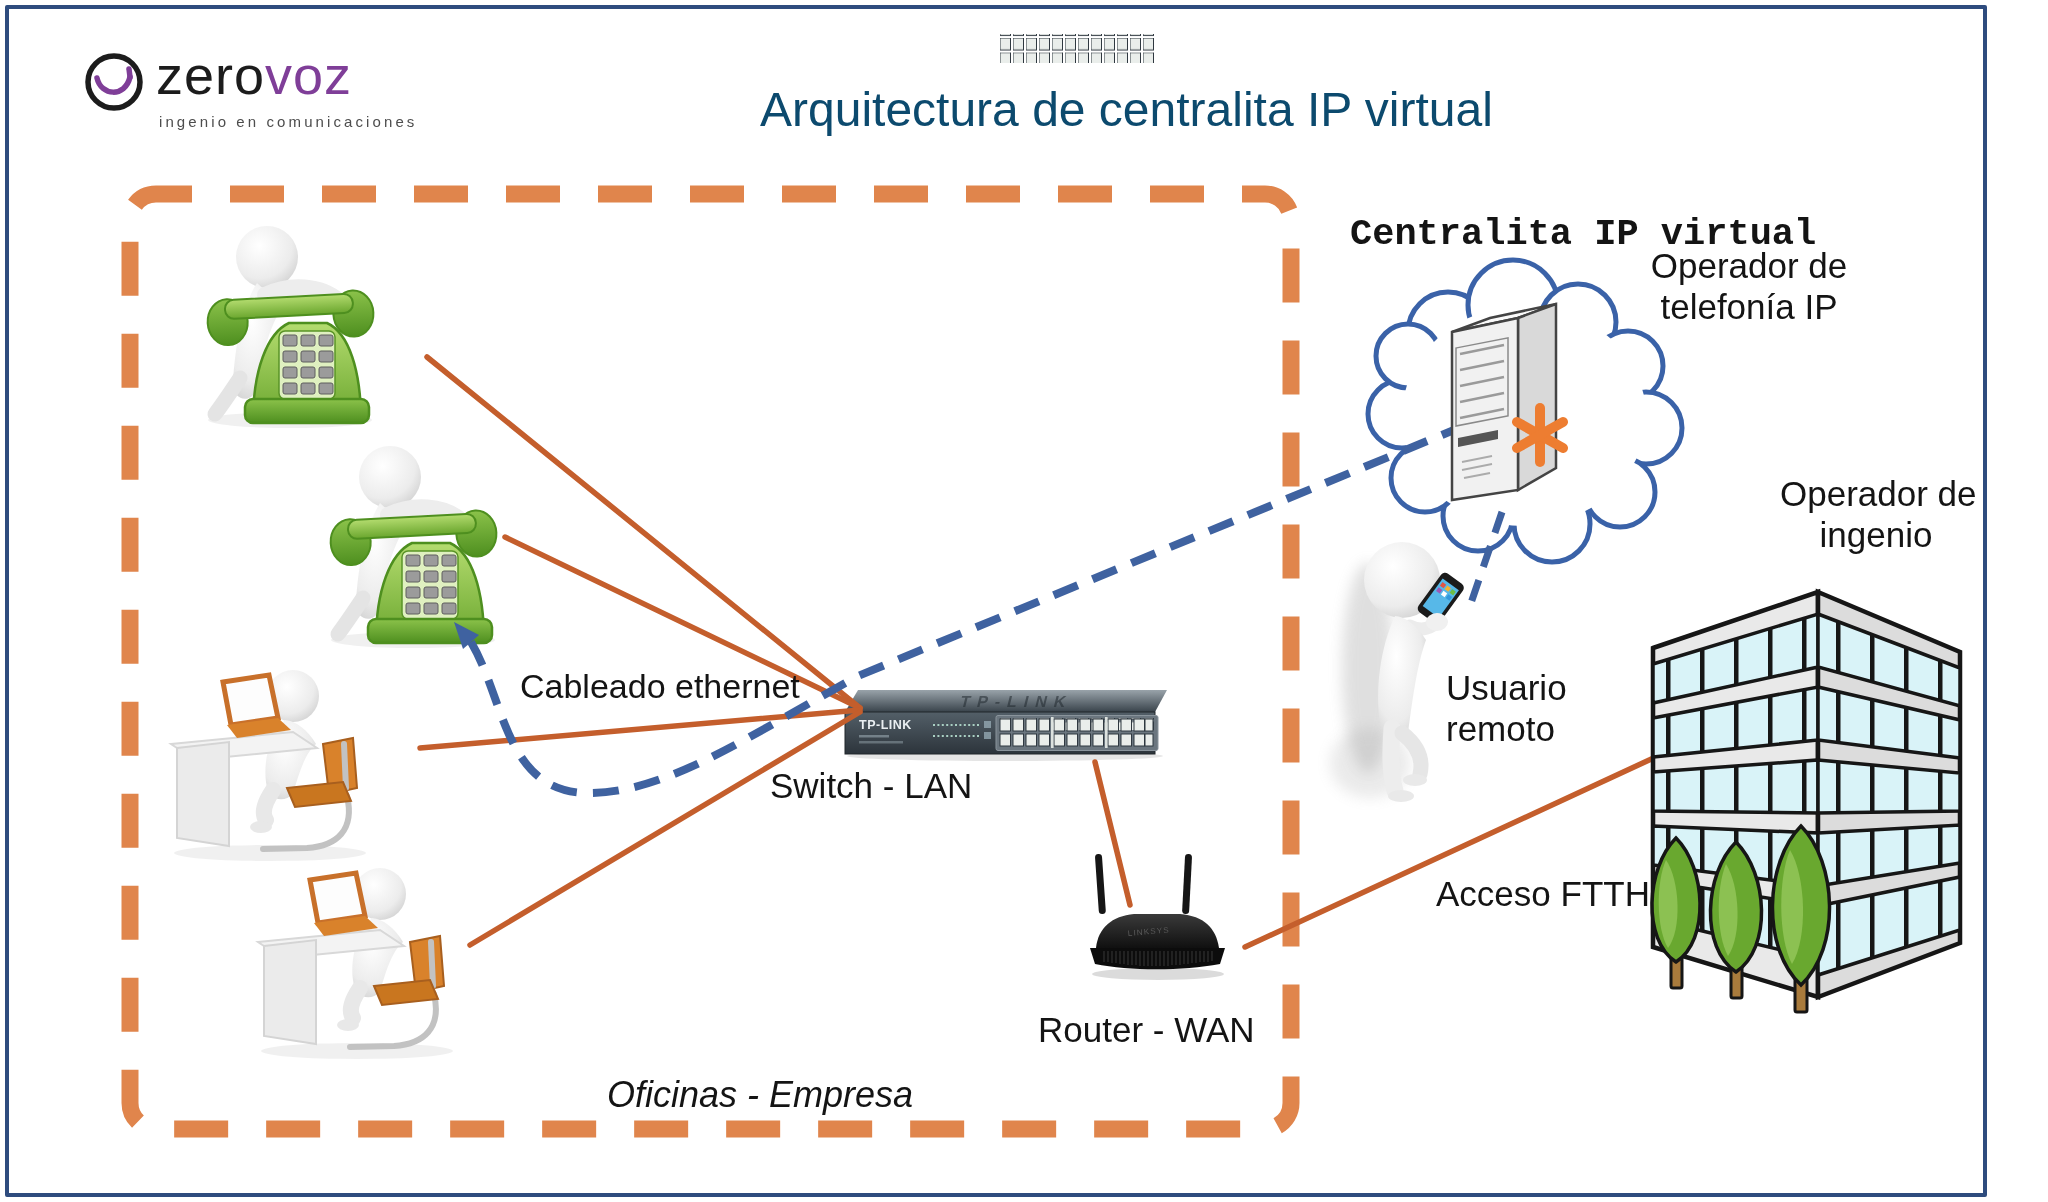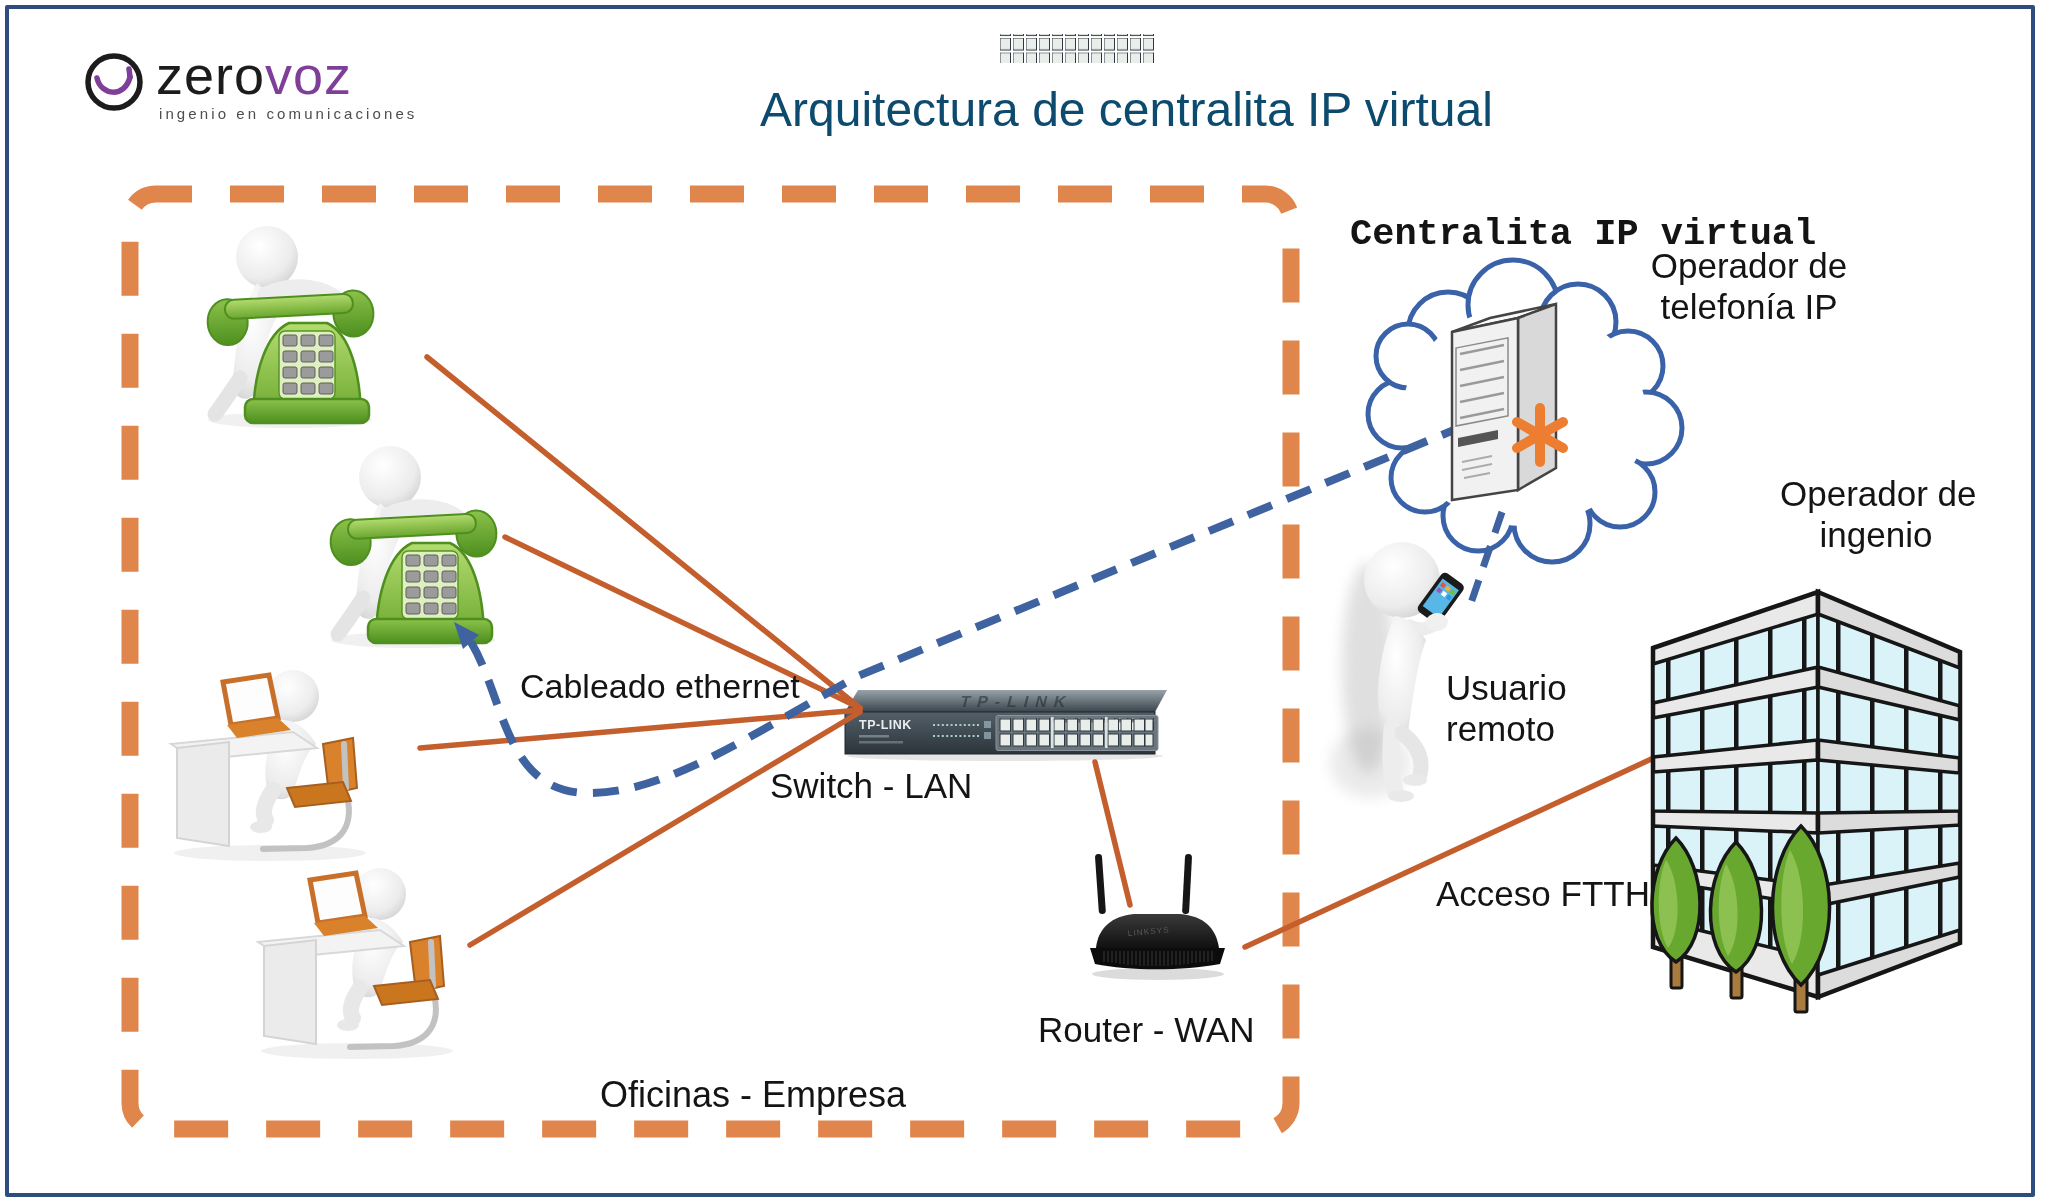--- a/index.html
+++ b/index.html
@@ -1,38 +1,38 @@
 <!DOCTYPE html>
 <html><head>
 <meta charset="utf-8">
 <style>
   html,body{margin:0;padding:0;background:#fff;}
   #canvas{position:relative;width:1992px;height:1202px;background:#ffffff;overflow:hidden;
-          font-family:"Liberation Sans",sans-serif;color:#141414;padding-left:48px;}
+          font-family:"Liberation Sans",sans-serif;color:#141414;}
   #outer-frame{position:absolute;inset:5px;border:4px solid #2E4C7E;border-radius:2px;pointer-events:none;}
   .abs{position:absolute;}
   #overlay{position:absolute;left:0;top:0;z-index:2;}
   .lbl{position:absolute;z-index:5;line-height:1.16;white-space:nowrap;}
   #diagram-title{left:760px;top:82px;width:760px;font-size:48px;text-align:left;color:#0c4a6e;}
   #lbl-cableado{left:520px;top:667px;font-size:34px;}
   #lbl-switch{left:770px;top:766px;width:200px;font-size:35px;}
   #lbl-router{left:1038px;top:1010px;width:215px;font-size:35px;text-align:left;}
-  #lbl-oficinas{left:600px;top:1074px;width:320px;font-size:36px;text-align:left;}
+  #lbl-oficinas{left:600px;top:1074px;width:320px;font-size:36px;font-style:italic;text-align:center;}
   #lbl-centralita{left:1350px;top:213px;width:285px;font-size:37px;font-weight:bold;text-align:center;font-family:Liberation Mono, monospace;}
   #lbl-telco{left:1650px;top:246px;width:198px;font-size:35px;text-align:center;}
   #lbl-isp{left:1780px;top:474px;width:192px;font-size:35px;text-align:center;}
   #lbl-remoto{left:1446px;top:668px;width:140px;font-size:35px;}
   #lbl-ftth{left:1412px;top:874px;font-size:35px;margin-left:24px;}
   
   #logo{left:82px;top:48px;display:flex;align-items:flex-start;z-index:5;}
   #logo-text{margin-left:10px;}
   #logo-word{font-size:54px;font-weight:500;letter-spacing:1px;line-height:1;}
   #logo-word .b{color:#1c1c1c;}
   #logo-word .p{color:#7F3E98;}
-  #logo-tagline{font-size:15px;letter-spacing:3.1px;color:#4d4d4d;margin-top:3px;margin-left:3px;}
+  #logo-tagline{font-size:15px;letter-spacing:3.1px;color:#4d4d4d;margin-top:11px;margin-left:3px;}
 </style>
 </head>
 <body>
 
 <div id="canvas">
 
   <div id="logo" class="abs">
     <svg width="64" height="64" viewBox="0 0 64 64">
       <circle cx="32" cy="34" r="26" fill="none" stroke="#1c1c1c" stroke-width="5.5"></circle>
       <path d="M15,30 C19,48 43,50 48,29" fill="none" stroke="#7F3E98" stroke-width="5.5" stroke-linecap="round"></path>

